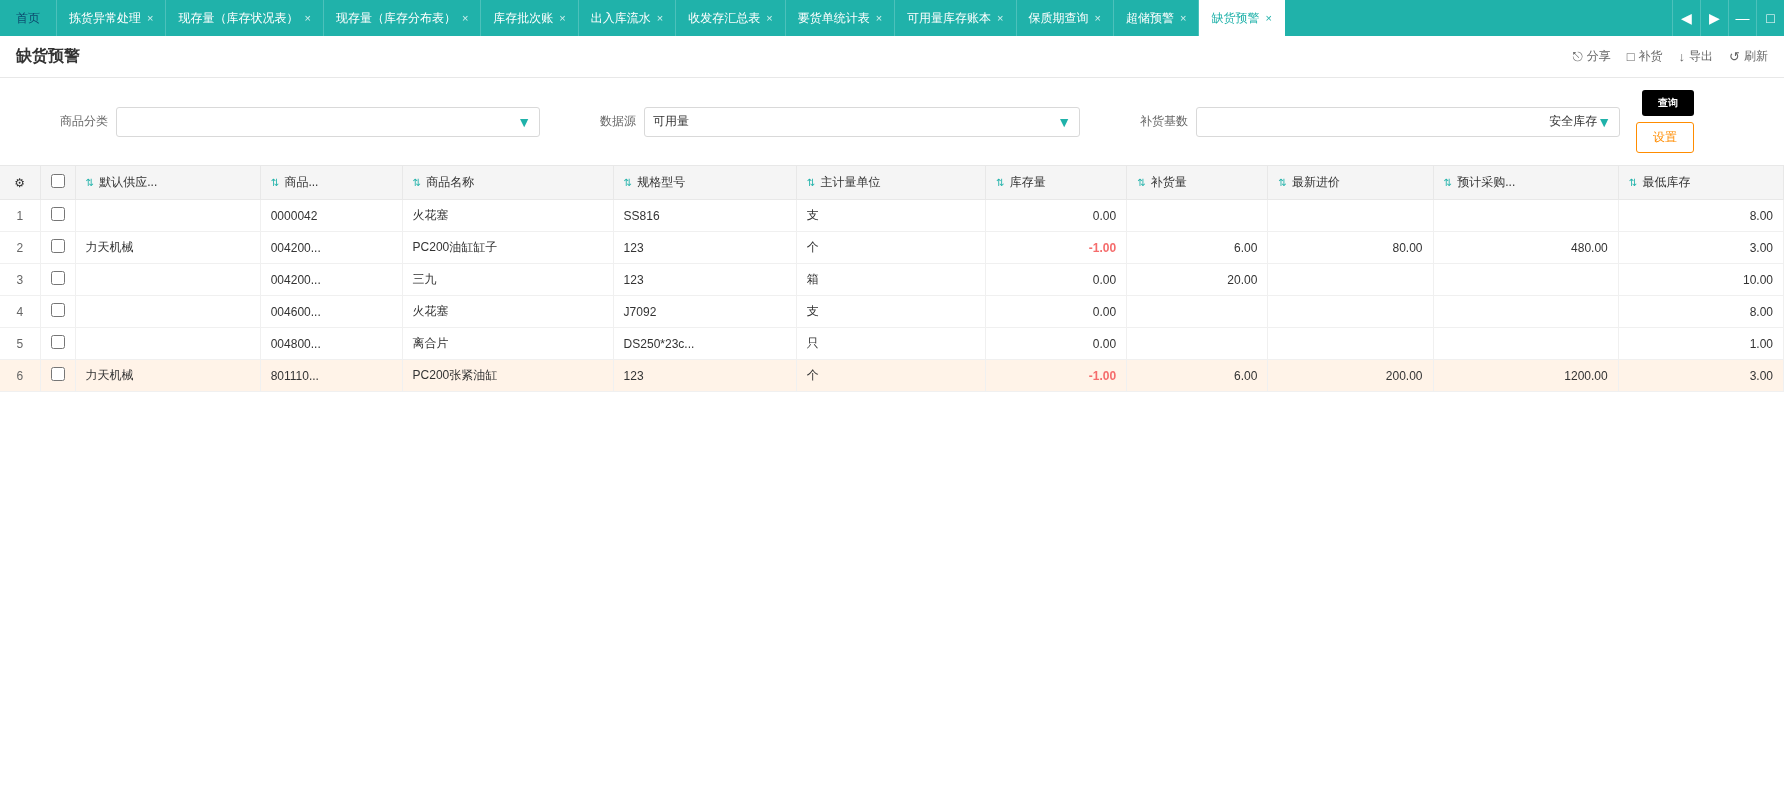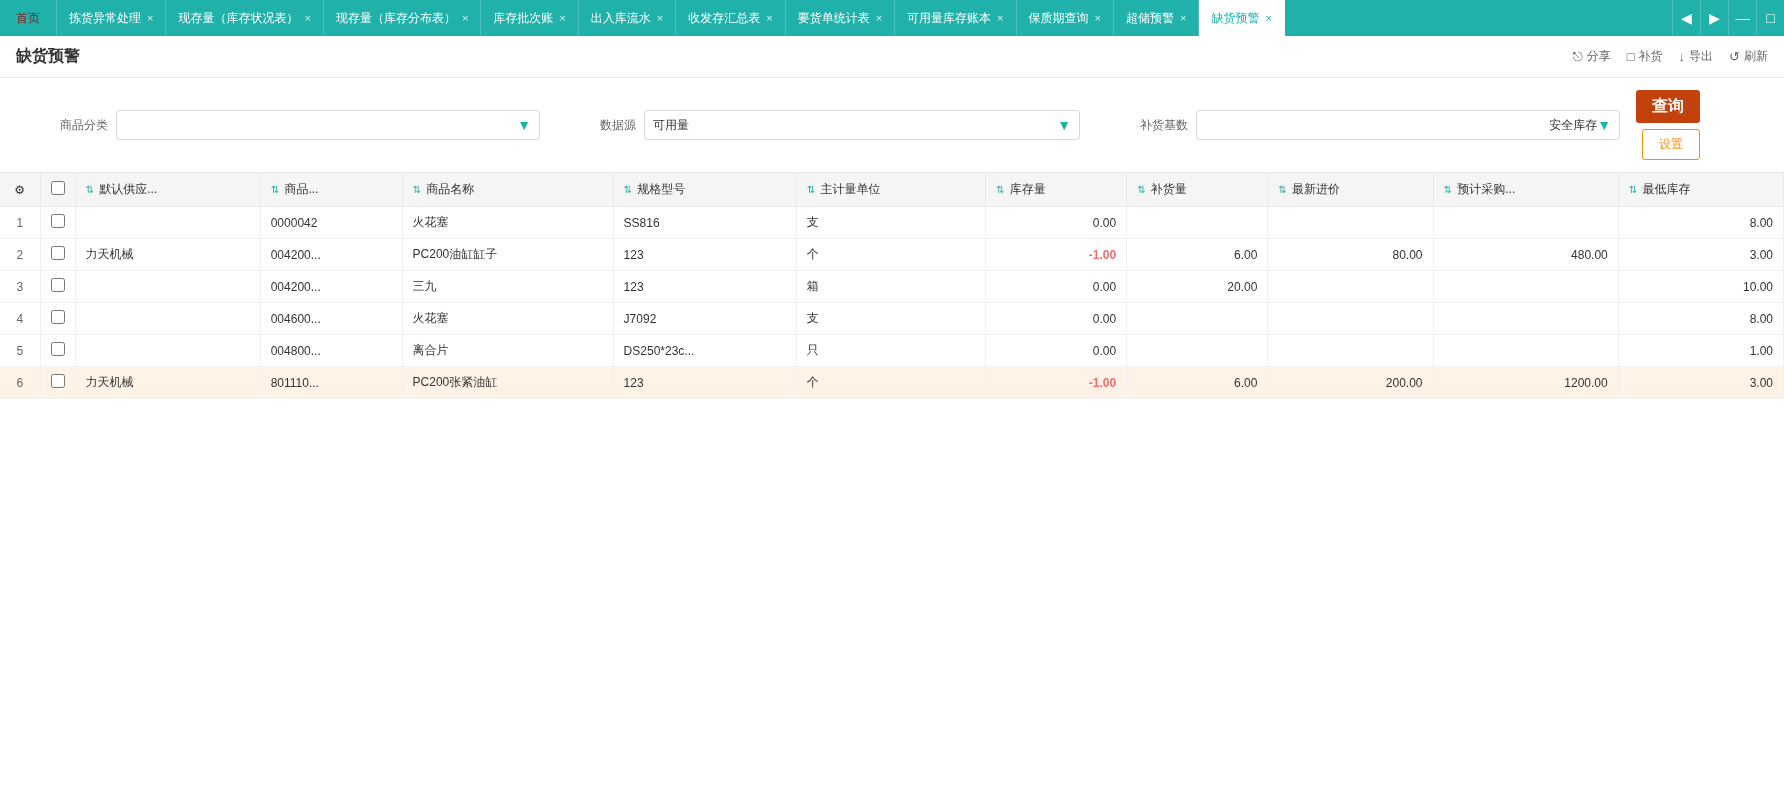--- a/index.html
+++ b/index.html
@@ -35,21 +35,21 @@
       font-size: 11px;
       color: rgba(255,255,255,0.8);
       cursor: pointer;
     }
     .tab-item.active .tab-close { color: #20b2aa; }
     .tab-home {
       padding: 11px 16px;
       height: 100%;
       display: flex;
       align-items: center;
-      color: #7f1d1d;
+      color: #0c4a6e;
       font-size: 12px;
       cursor: pointer;
       border-right: 1px solid rgba(255,255,255,0.2);
     }
     .tab-nav-btns {
       display: flex;
       margin-left: auto;
     }
     .tab-nav-btn {
       width: 28px;
@@ -115,26 +115,26 @@
       background: #fff;
       display: flex;
       align-items: center;
       justify-content: space-between;
       cursor: pointer;
       position: relative;
       min-width: 180px;
     }
     .filter-select .arrow { color: #20b2aa; font-size: 14px; }
     .btn-query {
-      background: #c2410c;
+      background: #000000;
       color: #fff;
       border: none;
       border-radius: 3px;
       padding: 6px 16px;
-      font-size: 16px;
+      font-size: 10px;
       cursor: pointer;
       font-weight: bold;
     }
     .btn-settings {
       background: #fff;
       color: #ff8c00;
       border: 1px solid #ff8c00;
       border-radius: 3px;
       padding: 6px 16px;
       font-size: 12px;

